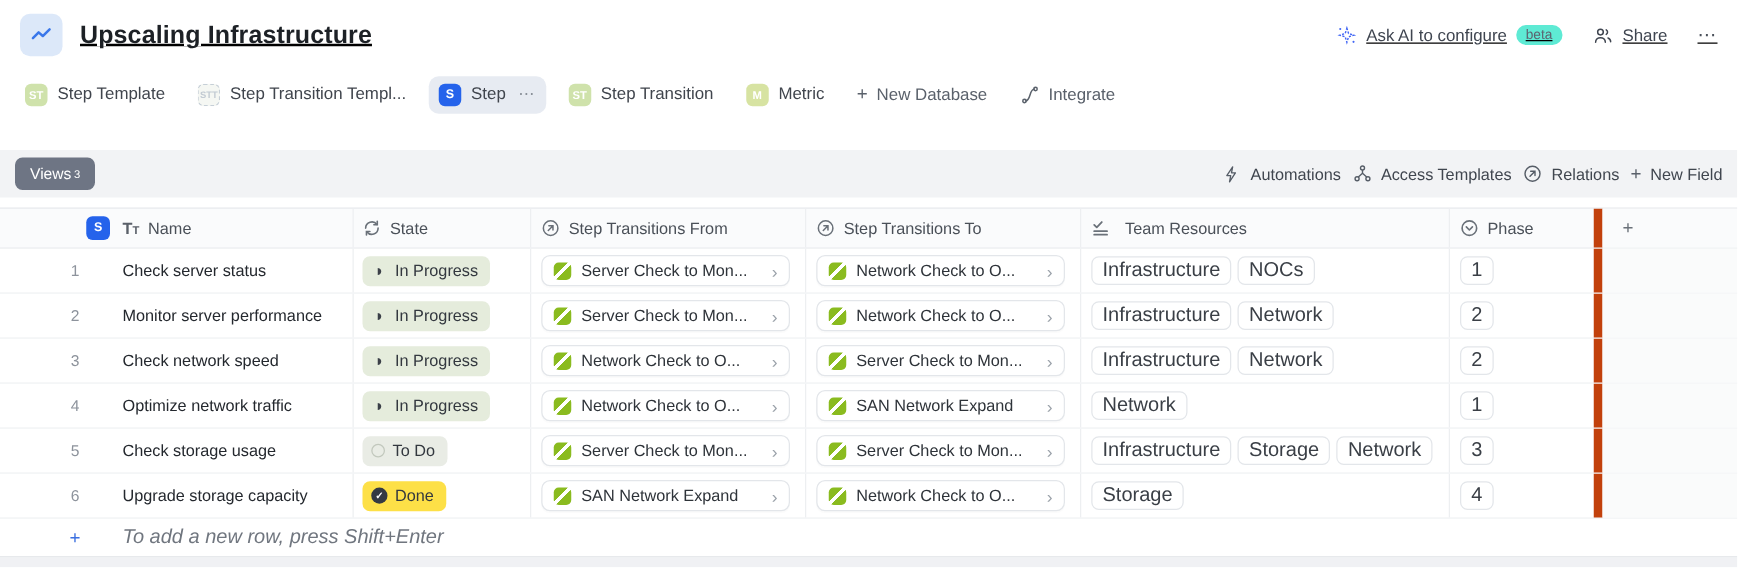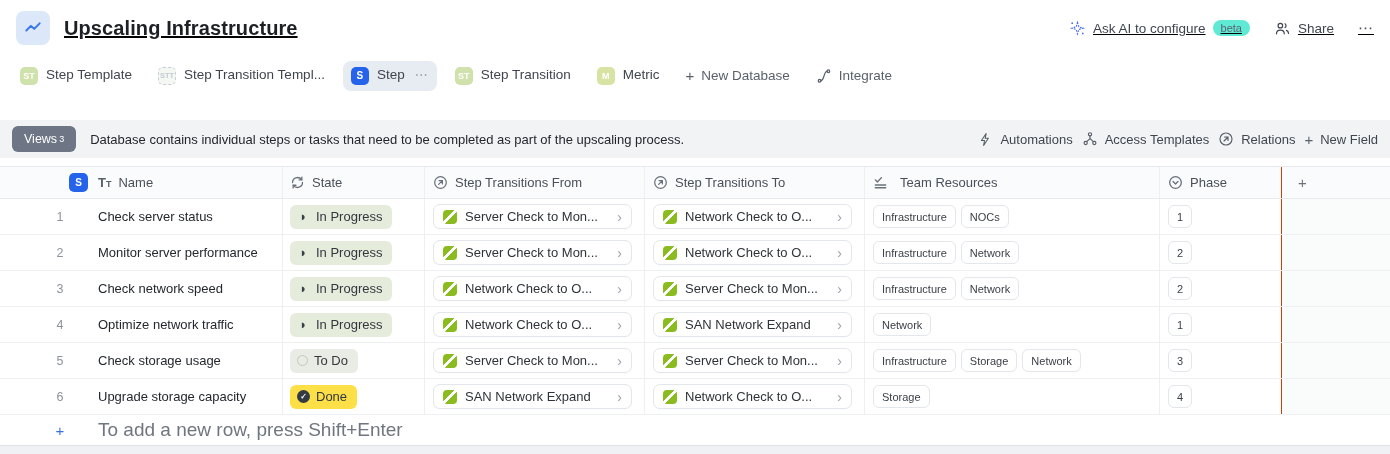--- a/index.html
+++ b/index.html
@@ -43,21 +43,21 @@
   
   .grid-header { height:33px; display:flex; background:#fafbfc; border-top:1px solid #e8eaed; border-bottom:1px solid #e8eaed;
                  font-size:13px; color:#4a5058; }
   .grid-row { height:36px; display:flex; border-bottom:1px solid #edeff1; font-size:13px; color:#24282e; background:#fff; }
   .cell { display:flex; align-items:center; height:100%; }
   .c-num   { width:92px; justify-content:center; padding-left:28px; color:#8d939c; font-size:12.5px; }
   .c-name  { width:191px; padding-left:6px; border-right:1px solid #edeff1; overflow:hidden; }
   .c-state { width:142px; padding-left:7px; border-right:1px solid #edeff1; }
   .c-link  { width:220px; padding:0 12px 0 8px; border-right:1px solid #edeff1; }
   .c-tags  { width:295px; padding-left:8px; gap:5px; border-right:1px solid #edeff1; }
-  .c-phase { width:122px; padding-left:8px; border-right:1px solid #c2410c; }
+  .c-phase { width:122px; padding-left:8px; border-right:7px solid #c2410c; }
   .c-add   { flex:1; background:#fafbfb; padding-left:16px; color:#6a7179; }
   .grid-header .c-add { background:#fafbfc; }
   .hcell-icon { margin-right:7px; color:#6a7179; display:flex; align-items:center; }
   .hnum { justify-content:flex-end; padding:0 2px 0 0; }
   .tbl-badge { width:19px; height:19px; border-radius:5px; background:#2563eb; color:#fff; font-size:10px; font-weight:700;
                display:flex; align-items:center; justify-content:center; margin-right:2px; }
   .icon-tt { font-weight:600; color:#5a6069; font-size:13px; margin-right:7px; }
   .icon-tt small { font-size:9px; }
 
   
@@ -72,26 +72,26 @@
   .st-done .st-dot::before { content:"✓"; font-size:8px; font-weight:700; }
 
   .linkpill { display:flex; align-items:center; gap:8px; width:100%; height:25px; background:#fff; border:1px solid #e3e6ea;
               border-radius:7px; padding:0 9px; box-shadow:0 1px 1px rgba(0,0,0,.02); cursor:pointer; }
   .linkicon { width:14px; height:14px; border-radius:4px; flex:0 0 auto;
               background:linear-gradient(135deg,#8abb1f 0 40%,#ffffff 40% 56%,#8abb1f 56% 100%); }
   .linktext { white-space:nowrap; overflow:hidden; text-overflow:ellipsis; flex:1; color:#2e3339; }
   .chev { color:#9aa1a9; font-size:14px; flex:0 0 auto; }
 
   .tag { display:inline-flex; align-items:center; height:23px; padding:0 8px; background:#fff; border:1px solid #e3e6ea;
-         border-radius:6px; font-size:11px; color:#3a3f46; white-space:nowrap; }
+         border-radius:6px; font-size:16px; color:#3a3f46; white-space:nowrap; }
 
   
   .grid-footer { height:31px; display:flex; align-items:center; border-bottom:1px solid #dfe2e6; background:#fff; }
   .foot-plus { width:92px; display:flex; justify-content:center; padding-left:28px; color:#3b6fe0; font-size:15px; cursor:pointer; }
-  .foot-hint { color:#70767f; font-size:19px; padding-left:6px; }
+  .foot-hint { color:#70767f; font-size:16px; padding-left:6px;font-style:italic; }
   .bottom-strip { flex:1; background:#f0f1f4; }
 
   .plus-glyph { font-size:15px; color:#5a616b; }
   .hdr-plus { color:#6a7179; font-size:15px; }
 </style>
 </head>
 <body>
 
 <div class="app">
 
@@ -169,21 +169,20 @@
     </div>
   </div>
 
   <div class="gap1"></div>
 
   <div class="viewsbar">
     <button class="views-btn">
       <span>Views</span>
         <sup>3</sup>
     </button>
-    <div class="views-desc">Database contains individual steps or tasks that need to be completed as part of the upscaling process.</div>
     <div class="views-actions">
       <div class="va-item">
         <span>
           <svg width="15" height="15" viewBox="0 0 24 24" fill="none" stroke="#565d67" stroke-width="1.7" stroke-linejoin="round">
               <path d="M13 2.5L5.5 13.5h5l-1.5 8L16.5 10h-5z"></path>
             </svg>
         </span>
         <span>Automations</span>
       </div>
       <div class="va-item">

